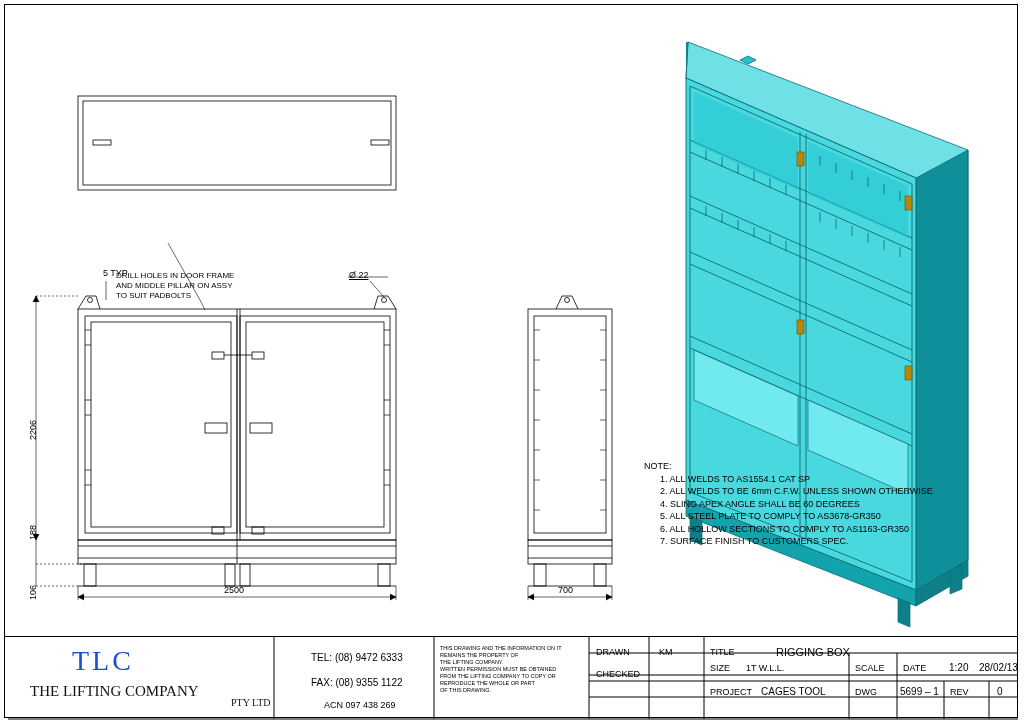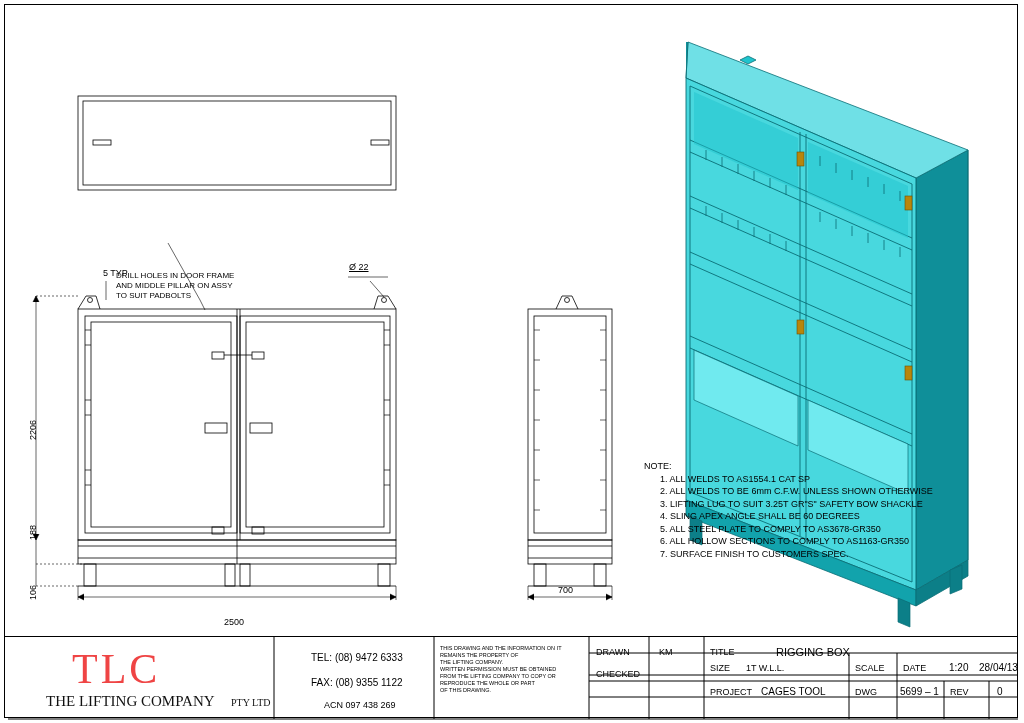--- a/index.html
+++ b/index.html
@@ -45,23 +45,23 @@
     left: 4px;
     top: 636px;
     width: 1014px;
     height: 82px;
     border-top: 1px solid #000;
     box-sizing: border-box;
   }
   .logo-main {
     position: absolute;
     font-family: "Liberation Serif", serif;
-    font-size: 42px;
+    font-size: 28px;
     letter-spacing: 3px;
-    color: #ef4444;
+    color: #1d4ed8;
   }
   .logo-sub {
     position: absolute;
     font-family: "Liberation Serif", serif;
     font-size: 15px;
     color: #111;
   }
   .logo-pty {
     position: absolute;
     font-family: "Liberation Serif", serif;
@@ -218,25 +218,25 @@
       <line x1="106" y1="281" x2="106" y2="300"></line>
 
       <line x1="370" y1="281" x2="384" y2="297"></line>
       <line x1="348" y1="277" x2="388" y2="277"></line>
 
       <path d="M168 243 L200 300 L205 310"></path>
     </g>
   </svg>
 
   <div class="txt s9" style="left:103px;top:268px;">5 TYP</div>
-  <div class="txt s9" style="left:349px;top:262px;text-decoration:underline;">Ø 22</div>
+  <div class="txt s9" style="left:349px;top:270px;text-decoration:underline;">Ø 22</div>
   <div class="txt s9 rot" style="left:28px;top:440px;">2206</div>
   <div class="txt s9 rot" style="left:28px;top:540px;">188</div>
   <div class="txt s9 rot" style="left:28px;top:600px;">106</div>
-  <div class="txt s9" style="left:224px;top:617px;">2500</div>
+  <div class="txt s9" style="left:224px;top:585px;">2500</div>
   <div class="txt s9" style="left:558px;top:585px;">700</div>
 
   <div class="callout" style="left:116px;top:226px;margin-top:45px;">DRILL HOLES IN DOOR FRAME
 AND MIDDLE PILLAR ON ASSY
 TO SUIT PADBOLTS</div>
 
   <svg width="1024" height="723" style="left:0;top:0;">
     <defs>
       <g id="shelfrow"></g>
     </defs>
@@ -319,21 +319,20 @@
     <g stroke="#0a6d75" fill="#1fc4cd" stroke-width="0.8">
       <path d="M740 60 L748 56 L756 60 L748 64 Z"></path>
     </g>
   </svg>
 
   <div class="notes" style="left:644px;top:460px;">
     <div class="note-item">NOTE:</div>
     <div style="margin-left:16px;">
       <div class="note-item">1. ALL WELDS TO AS1554.1 CAT SP</div>
       <div class="note-item">2. ALL WELDS TO BE 6mm C.F.W. UNLESS SHOWN OTHERWISE</div>
-      <div class="note-item">3. LIFTING LUG TO SUIT 3.25T GR"S" SAFETY BOW SHACKLE</div>
       <div class="note-item">4. SLING APEX ANGLE SHALL BE 60 DEGREES</div>
       <div class="note-item">5. ALL STEEL PLATE TO COMPLY TO AS3678-GR350</div>
       <div class="note-item">6. ALL HOLLOW SECTIONS TO COMPLY TO AS1163-GR350</div>
       <div class="note-item">7. SURFACE FINISH TO CUSTOMERS SPEC.</div>
     </div>
   </div>
 
   <div id="titleblock">
     <svg width="1014" height="82">
       <g stroke="#000" stroke-width="1" fill="none">
@@ -351,21 +350,21 @@
         <line x1="585" y1="16" x2="1014" y2="16"></line>
         <line x1="585" y1="38" x2="1014" y2="38"></line>
         <line x1="585" y1="44" x2="700" y2="44"></line>
         <line x1="585" y1="60" x2="1014" y2="60"></line>
         <line x1="700" y1="44" x2="1014" y2="44"></line>
         <line x1="4" y1="82" x2="1014" y2="82"></line>
       </g>
     </svg>
 
     <div class="logo-main" style="left:68px;top:8px;">TLC</div>
-    <div class="logo-sub" style="left:26px;top:56px;margin-left:16px;">THE LIFTING COMPANY</div>
+    <div class="logo-sub" style="left:26px;top:46px;">THE LIFTING COMPANY</div>
     <div class="logo-pty" style="left:227px;top:60px;">PTY LTD</div>
 
     <div class="txt s10" style="left:307px;top:15px;">TEL: (08) 9472 6333</div>
     <div class="txt s10" style="left:307px;top:40px;">FAX: (08) 9355 1122</div>
     <div class="txt s9" style="left:320px;top:63px;">ACN 097 438 269</div>
 
     <div class="legal" style="left:436px;top:8px;">THIS DRAWING AND THE INFORMATION ON IT
 REMAINS THE PROPERTY OF
 THE LIFTING COMPANY.
 WRITTEN PERMISSION MUST BE OBTAINED
@@ -381,21 +380,21 @@
     <div class="txt s9" style="left:655px;top:66px;"></div>
 
     <div class="txt s9" style="left:706px;top:10px;">TITLE</div>
     <div class="txt s11" style="left:736px;top:9px;">RIGGING BOX</div>
 
     <div class="txt s9" style="left:706px;top:26px;">SIZE</div>
     <div class="txt s9" style="left:742px;top:26px;">1T W.L.L.</div>
     <div class="txt s9" style="left:851px;top:26px;">SCALE</div>
     <div class="txt s10" style="left:945px;top:25px;">1:20</div>
     <div class="txt s9" style="left:899px;top:26px;">DATE</div>
-    <div class="txt s10" style="left:975px;top:25px;">28/04/13</div>
+    <div class="txt s10" style="left:975px;top:25px;">28/02/13</div>
 
     <div class="txt s9" style="left:706px;top:50px;">PROJECT</div>
     <div class="txt s10" style="left:757px;top:49px;">CAGES TOOL</div>
     <div class="txt s9" style="left:851px;top:50px;">DWG</div>
     <div class="txt s10" style="left:896px;top:49px;">5699 – 1</div>
     <div class="txt s9" style="left:946px;top:50px;">REV</div>
     <div class="txt s10" style="left:993px;top:49px;">0</div>
   </div>
 
 </div>

